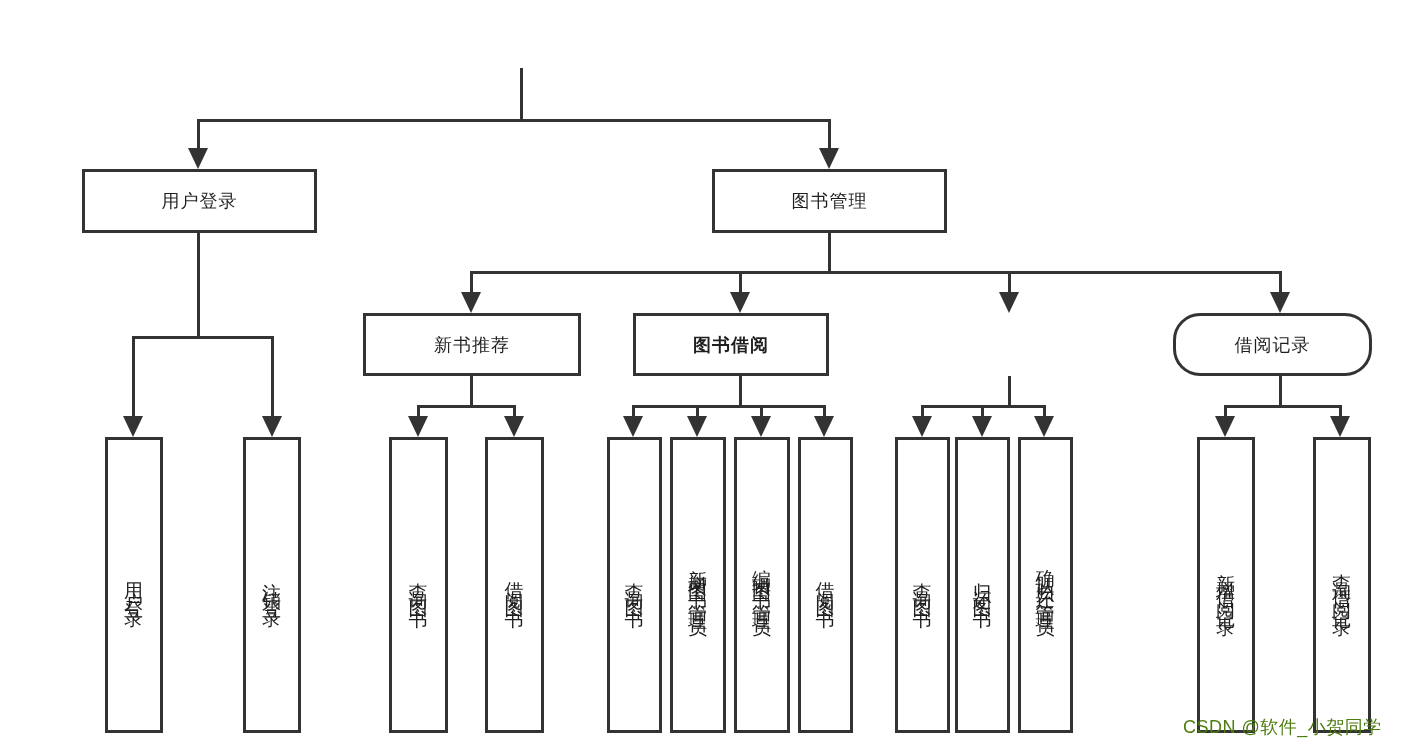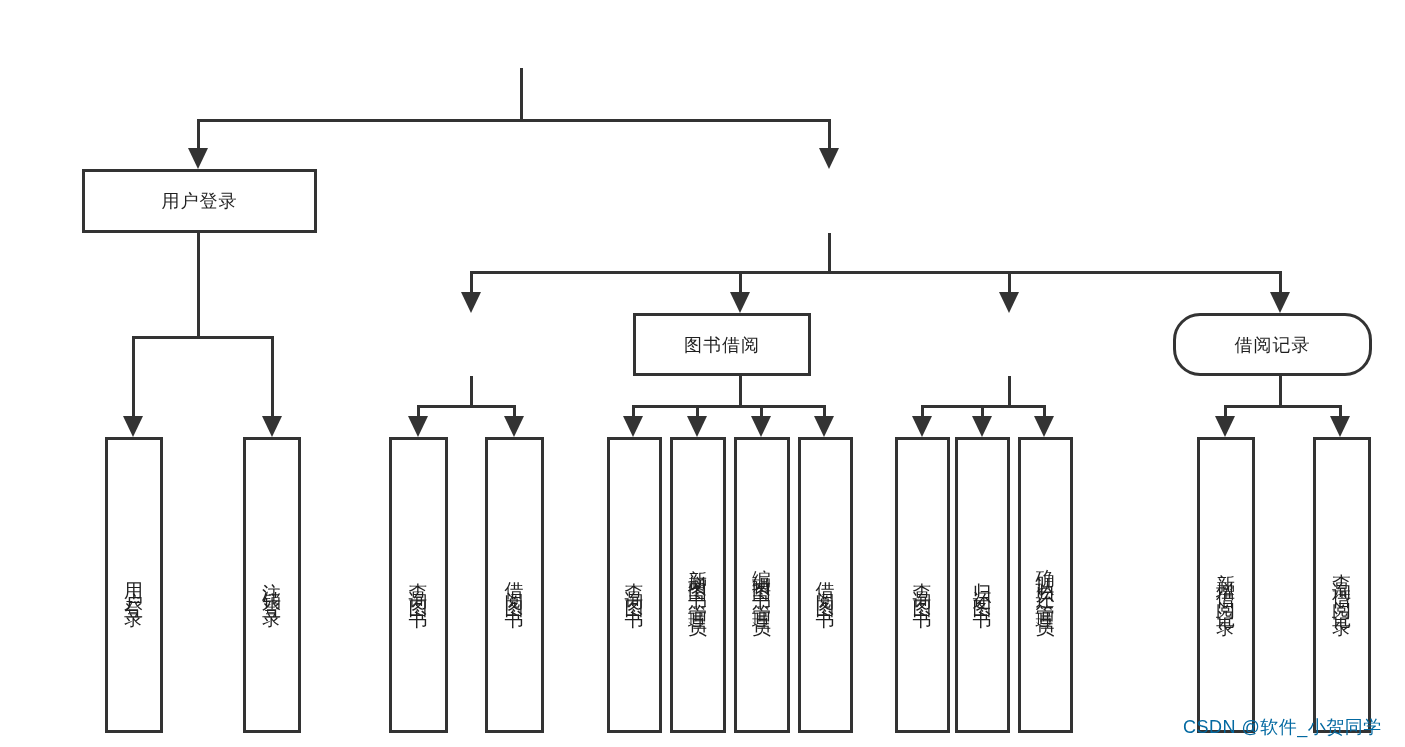--- a/index.html
+++ b/index.html
@@ -56,60 +56,62 @@
     position: absolute;
     width: 0; height: 0;
     border-left: 10px solid transparent;
     border-right: 10px solid transparent;
     border-top: 21px solid #333333;
   }
   .watermark {
     position: absolute;
     left: 1183px; top: 715px;
     font-size: 18px;
-    color: #0369a1;
+    color: #4d7c0f;
     letter-spacing: 0.5px;
     z-index: 10;
     white-space: nowrap;
   }
 </style>
 </head>
 <body>
 
 <div class="canvas">
 
 
   <div class="line" style="left:520px; top:68px; width:3px; height:52px;"></div>
   <div class="line" style="left:197px; top:119px; width:634px; height:3px;"></div>
   <div class="line" style="left:197px; top:119px; width:3px; height:31px;"></div>
   <div class="arrow" style="left:188px; top:148px;"></div>
   <div class="line" style="left:828px; top:119px; width:3px; height:31px;"></div>
   <div class="arrow" style="left:819px; top:148px;"></div>
 
   <div class="box" style="left:82px; top:169px; width:235px; height:64px;">用户登录</div>
+  <div class="box" style="left:712px; top:169px; width:235px; height:64px;">图书管理</div>
 
   <div class="line" style="left:197px; top:233px; width:3px; height:104px;"></div>
   <div class="line" style="left:132px; top:336px; width:142px; height:3px;"></div>
   <div class="line" style="left:132px; top:336px; width:3px; height:81px;"></div>
   <div class="arrow" style="left:123px; top:416px;"></div>
   <div class="line" style="left:271px; top:336px; width:3px; height:81px;"></div>
   <div class="arrow" style="left:262px; top:416px;"></div>
 
   <div class="line" style="left:828px; top:233px; width:3px; height:40px;"></div>
   <div class="line" style="left:470px; top:271px; width:812px; height:3px;"></div>
   <div class="line" style="left:470px; top:271px; width:3px; height:22px;"></div>
   <div class="arrow" style="left:461px; top:292px;"></div>
   <div class="line" style="left:739px; top:271px; width:3px; height:22px;"></div>
   <div class="arrow" style="left:730px; top:292px;"></div>
   <div class="line" style="left:1008px; top:271px; width:3px; height:22px;"></div>
   <div class="arrow" style="left:999px; top:292px;"></div>
   <div class="line" style="left:1279px; top:271px; width:3px; height:22px;"></div>
   <div class="arrow" style="left:1270px; top:292px;"></div>
 
-  <div class="box" style="left:633px; top:313px; width:178px; height:63px;">图书借阅</div>
+  <div class="box" style="left:363px; top:313px; width:218px; height:63px;">新书推荐</div>
+  <div class="box" style="left:633px; top:313px; width:196px; height:63px;font-weight:bold;">图书借阅</div>
   <div class="box" style="left:1173px; top:313px; width:199px; height:63px;border-radius:27px;">借阅记录</div>
 
   <div class="line" style="left:470px; top:376px; width:3px; height:32px;"></div>
   <div class="line" style="left:417px; top:405px; width:99px; height:3px;"></div>
   <div class="line" style="left:417px; top:405px; width:3px; height:13px;"></div>
   <div class="arrow" style="left:408px; top:416px;"></div>
   <div class="line" style="left:513px; top:405px; width:3px; height:13px;"></div>
   <div class="arrow" style="left:504px; top:416px;"></div>
 
   <div class="line" style="left:739px; top:376px; width:3px; height:32px;"></div>

